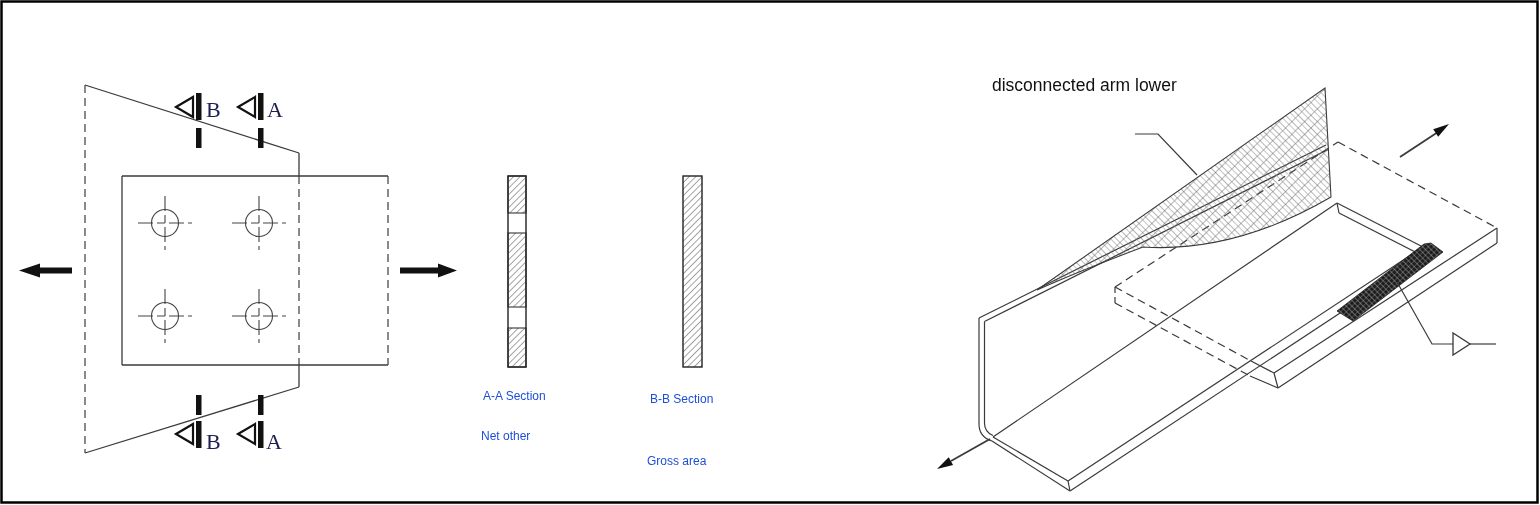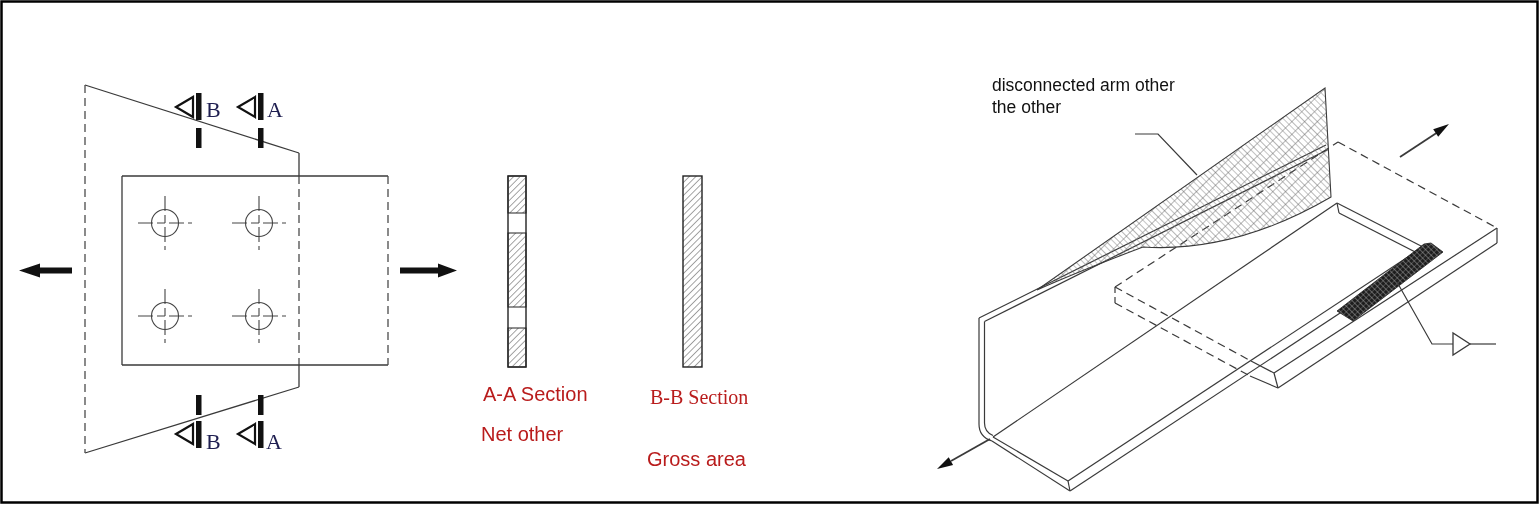--- a/index.html
+++ b/index.html
@@ -6,23 +6,24 @@
   #figure{
     position:relative;
     width:1540px;height:505px;
     background:#ffffff;
     font-family:"Liberation Sans",sans-serif;
     overflow:hidden;
   }
   #lineart{position:absolute;left:0;top:0;}
   .label{
     position:absolute;
-    color:#b91c1c;
-    font-size:20px;
+    color:#1d4ed8;
+    font-size:12px;
     white-space:nowrap;
+    margin-top:6px;
   }
   .annotation{
     position:absolute;
     left:992px;top:74px;
     color:#111111;
     font-size:17.5px;
     line-height:22.3px;
     white-space:nowrap;
   }
   .marker-letter{
@@ -193,21 +194,20 @@
       </g>
       <g>
         <line x1="990" y1="439" x2="951" y2="461" stroke-width="1.8"></line>
         <polygon points="937,469 948.7,457.2 953.1,465" fill="#111111" stroke="none"></polygon>
       </g>
     </g>
   </svg>
 
   <div class="label" style="left:483px;top:383px;">A-A Section</div>
   <div class="label" style="left:481px;top:423px;">Net other</div>
-  <div class="label" style="left:650px;top:386px;font-family:Liberation Serif, serif;">B-B Section</div>
+  <div class="label" style="left:650px;top:386px;">B-B Section</div>
   <div class="label" style="left:647px;top:448px;">Gross area</div>
 
   <div class="annotation">
-    <div>disconnected arm other</div>
-    <div>the other</div>
+    <div>disconnected arm lower</div>
   </div>
 
 </div>
 
 </body></html>

